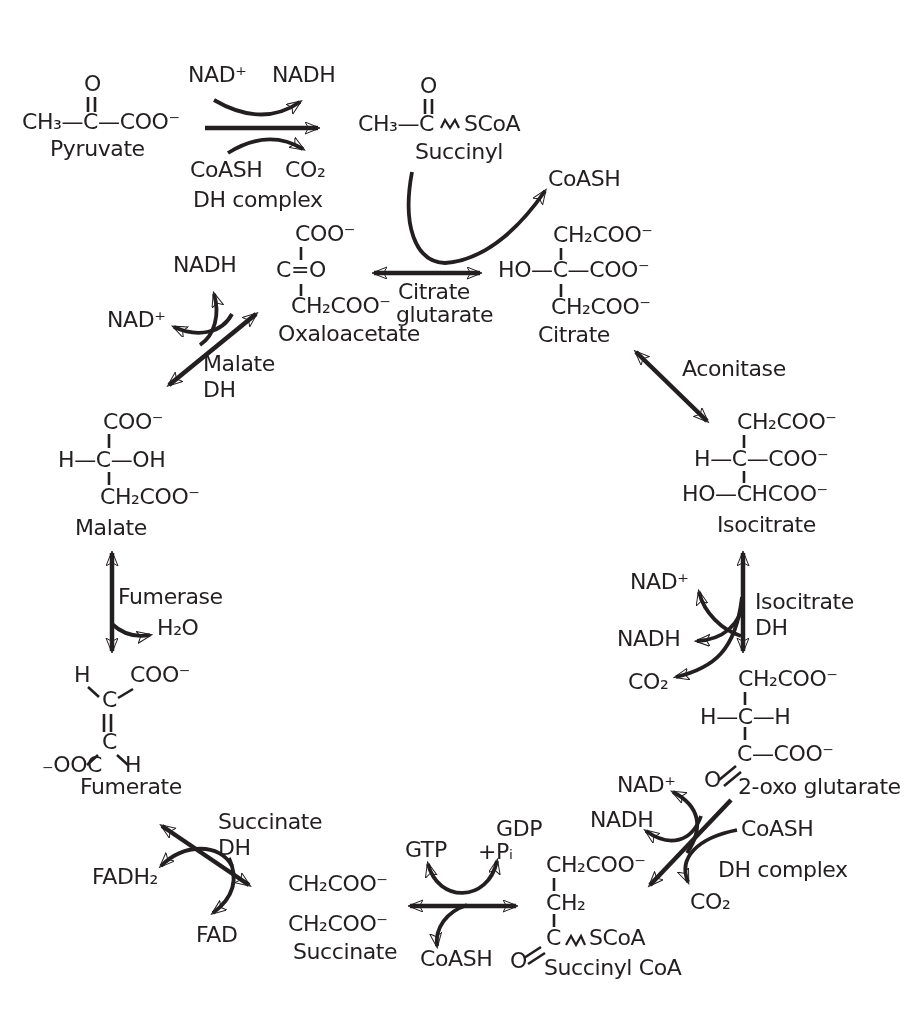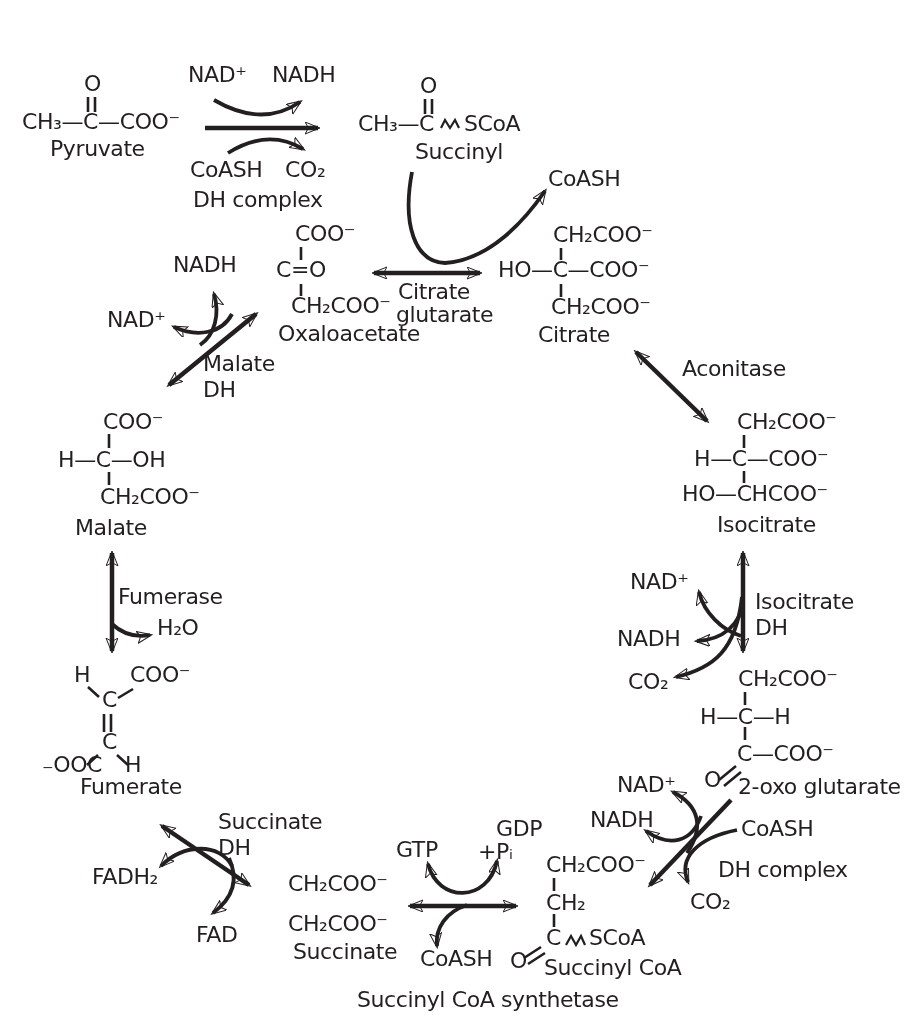--- a/index.html
+++ b/index.html
@@ -143,25 +143,24 @@
   <span class="t i" style="left:718px;top:859px">DH complex</span>
   <span class="t" style="left:690px;top:891px">CO₂</span>
 
   <span class="t" style="left:546px;top:854px">CH₂COO⁻</span>
   <span class="t" style="left:546px;top:892px">CH₂</span>
   <span class="t" style="left:546px;top:927px">C</span>
   <span class="t" style="left:589px;top:927px">SCoA</span>
   <span class="t" style="left:510px;top:950px">O</span>
   <span class="t" style="left:544px;top:957px">Succinyl CoA</span>
 
-  <span class="t" style="left:396px;top:839px">GTP</span>
+  <span class="t" style="left:405px;top:839px">GTP</span>
   <span class="t" style="left:496px;top:818px">GDP</span>
   <span class="t" style="left:478px;top:841px">+Pᵢ</span>
   <span class="t" style="left:420px;top:948px">CoASH</span>
-  <span class="t i" style="left:357px;top:989px">Succinyl CoA synthetase</span>
 
   <span class="t" style="left:288px;top:873px">CH₂COO⁻</span>
   <span class="t" style="left:288px;top:913px">CH₂COO⁻</span>
   <span class="t" style="left:293px;top:941px">Succinate</span>
 
   <span class="t i" style="left:218px;top:811px">Succinate</span>
   <span class="t i" style="left:218px;top:837px">DH</span>
   <span class="t" style="left:92px;top:866px">FADH₂</span>
   <span class="t" style="left:196px;top:924px">FAD</span>
 

